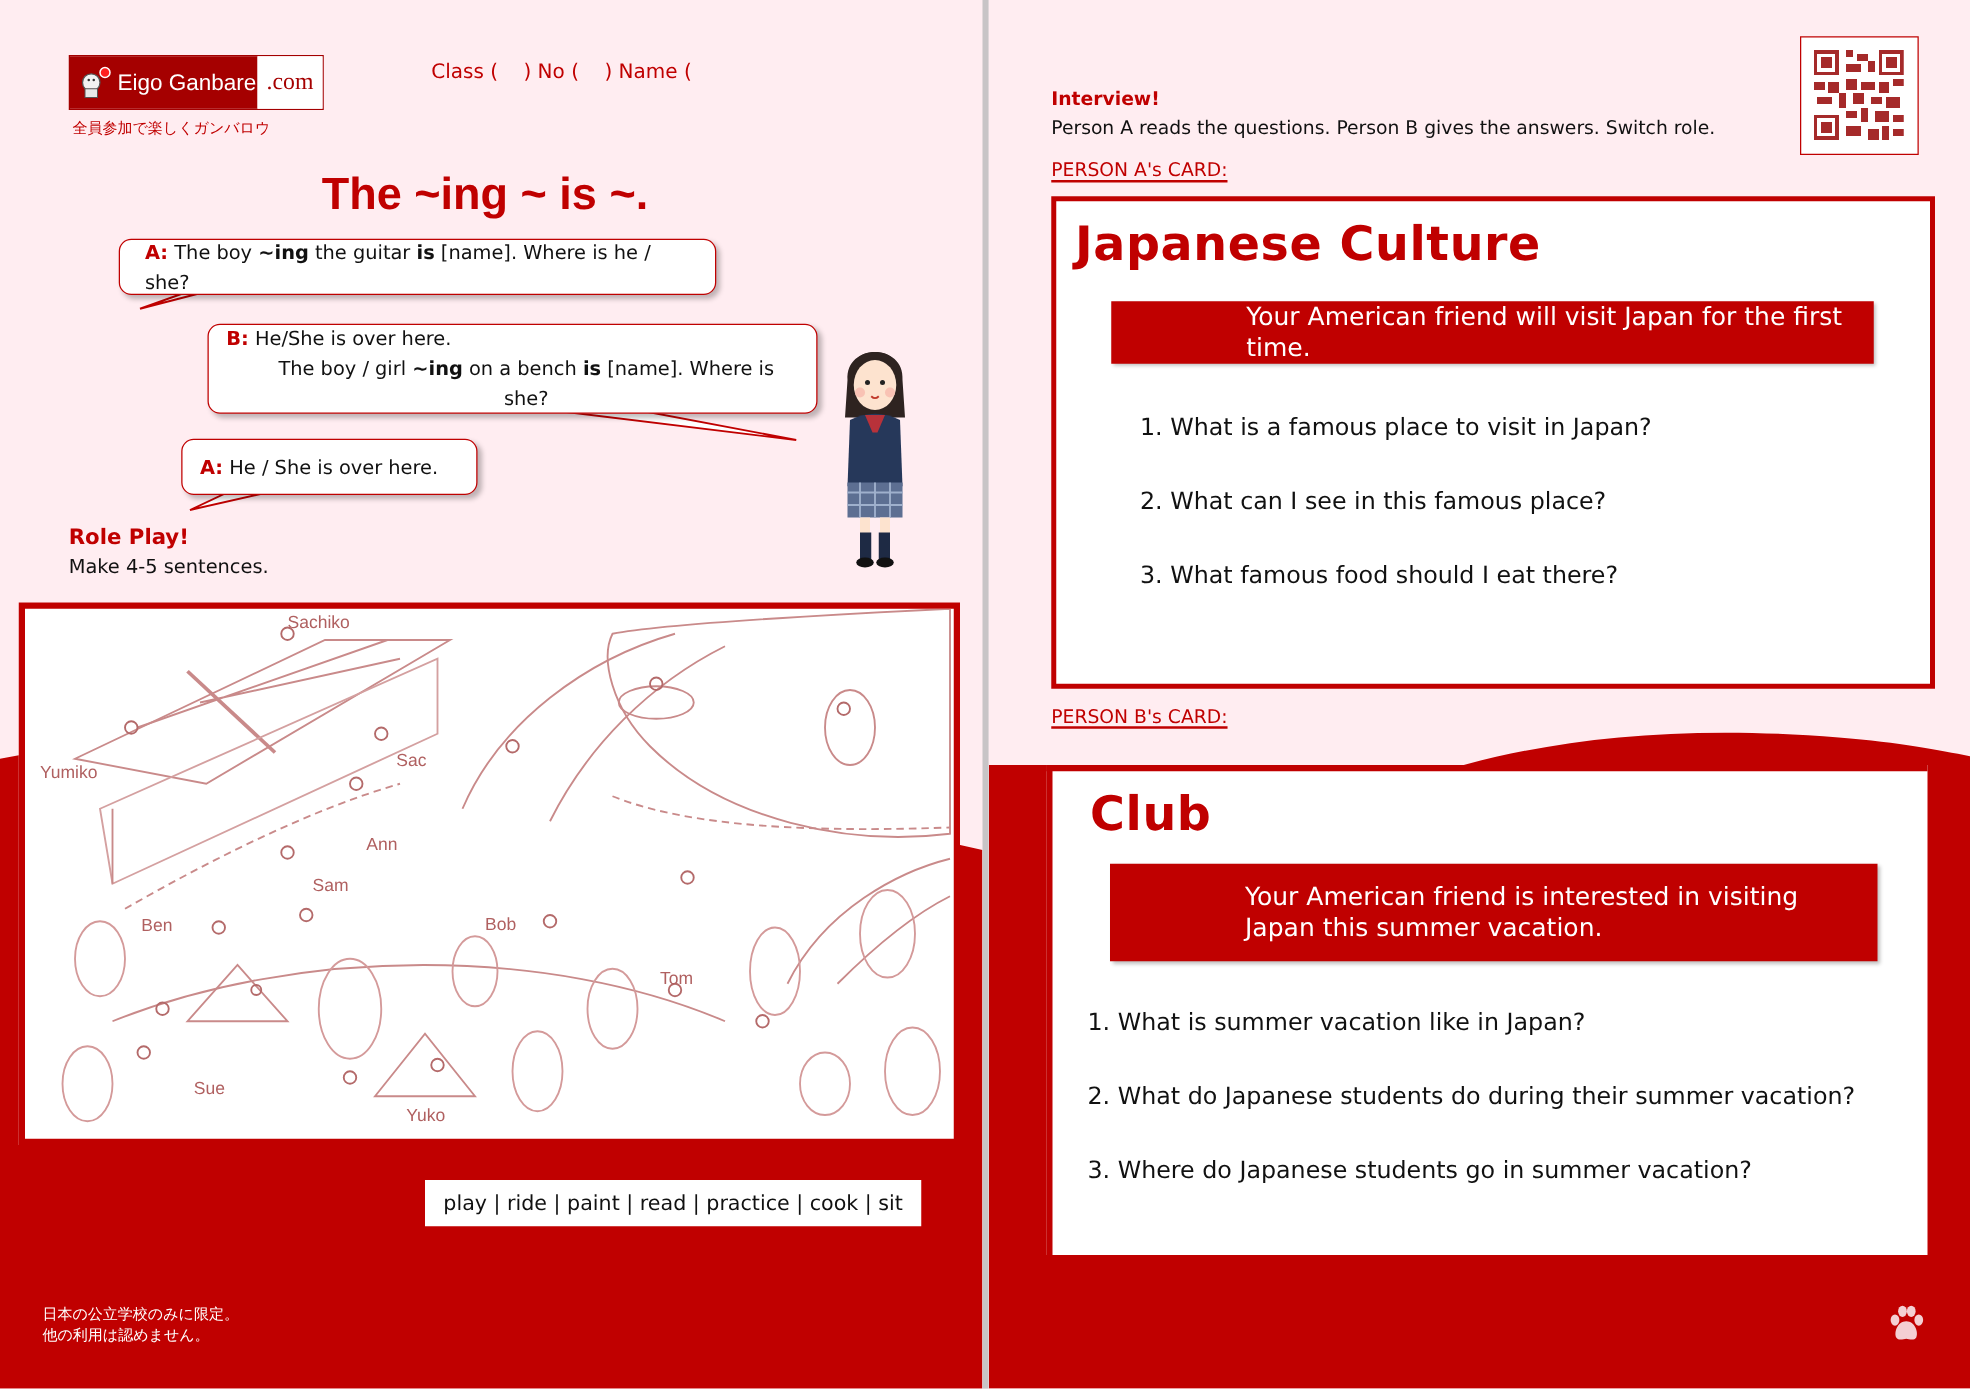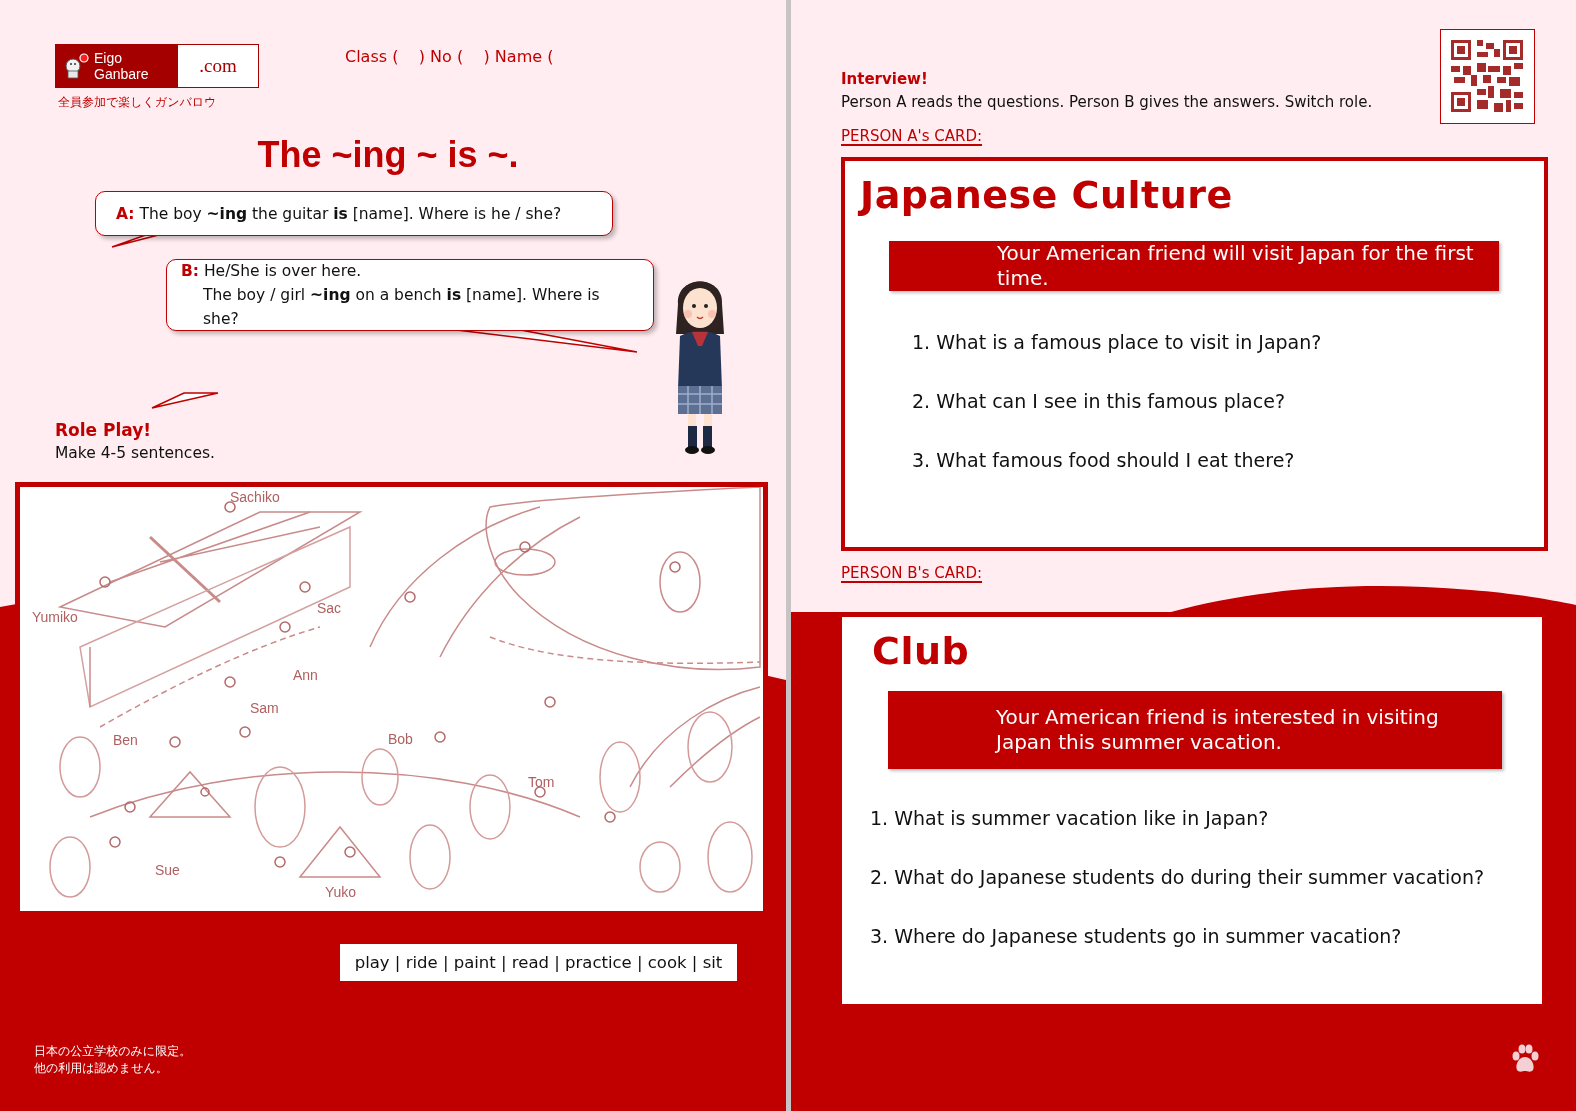--- a/index.html
+++ b/index.html
@@ -12,21 +12,21 @@
   }
   .page { position: absolute; top: 0; height: 1111px; overflow: hidden; background: #ffedf1; }
   .page-left { left: 0; width: 786px; }
   .page-right { left: 791px; width: 785px; }
   .divider { position: absolute; left: 786px; top: 0; width: 5px; height: 1111px; background: #c8c4c6; }
 
   .wave { position: absolute; left: 0; top: 0; width: 100%; height: 100%; }
 
   
   .logo { position: absolute; left: 55px; top: 44px; width: 204px; height: 44px; display: flex; border: 1px solid #a30000; }
-  .logo-main { background: #a50000; color: #fff; font-family: "Liberation Sans", sans-serif; font-size: 14px; display: flex; align-items: center; padding-left: 6px; width: 122px; }
+  .logo-main { background: #a50000; color: #fff; font-family: "Liberation Sans", sans-serif; font-size: 18px; display: flex; align-items: center; padding-left: 6px; width: 150px; }
   .logo-mascot { width: 28px; height: 28px; margin-right: 4px; position: relative; }
   .logo-com { background: #fff; color: #a50000; font-family: Liberation Serif, serif; font-size: 19px; display: flex; align-items: center; justify-content: center; flex: 1; }
   .tagline { position: absolute; left: 58px; top: 94px; font-size: 12px; color: #c00000; }
 
   .header-fields { position: absolute; left: 345px; top: 47px; font-size: 16px; color: #c00000; white-space: pre; }
 
   .title { position: absolute; left: 0; width: 776px; top: 134px; text-align: center; font-family: "Liberation Sans", sans-serif; font-weight: bold; font-size: 36px; color: #c00000; }
 
   .bubble { position: absolute; background: #fff; border: 1.5px solid #c00000; border-radius: 10px; box-shadow: 3px 3px 4px rgba(0,0,0,0.25); font-size: 15.5px; color: #111; padding: 0 14px; display: flex; flex-direction: column; justify-content: center; line-height: 24px; }
   .bubble .sp { color: #c00000; font-weight: bold; }
@@ -83,43 +83,49 @@
   </div>
   <div class="tagline">全員参加で楽しくガンバロウ</div>
 
   <div class="header-fields">Class (    ) No (    ) Name (                                                            )</div>
 
   <div class="title">The ~ing ~ is ~.</div>
 
   <svg class="tail" style="left:108px;top:230px;width:80px;height:20px;">
     <polygon points="4,17 62,2 46,2" fill="#fff" stroke="#c00000" stroke-width="1.5"></polygon>
   </svg>
-  <div class="bubble" style="left:95px;top:191px;width:518px;height:45px;padding-left:20px;">
+  <div class="bubble" style="left:95px;top:191px;width:478px;height:45px;padding-left:20px;">
     <div>
       <span class="sp">A:</span>
       <span>The boy </span><b>~ing</b><span> the guitar </span><b>is</b><span> [name]. Where is he / she?</span>
     </div>
   </div>
 
   <svg class="tail" style="left:400px;top:326px;width:245px;height:30px;">
     <polygon points="40,2 110,2 237,26" fill="#fff" stroke="#c00000" stroke-width="1.5"></polygon>
   </svg>
   <div class="bubble" style="left:166px;top:259px;width:488px;height:72px;">
     <div>
       <span class="sp">B:</span>
       <span>He/She is over here.</span>
     </div>
-    <div style="padding-left:22px;">
+    <div style="padding-left:22px;text-align:center;">
       <span>The boy / girl </span><b>~ing</b><span> on a bench </span><b>is</b><span> [name]. Where is she?</span>
     </div>
   </div>
 
   <svg class="tail" style="left:148px;top:390px;width:80px;height:22px;">
     <polygon points="4,18 36,3 70,3" fill="#fff" stroke="#c00000" stroke-width="1.5"></polygon>
   </svg>
+  <div class="bubble" style="left:145px;top:351px;width:237px;height:45px;">
+    <div>
+      <span class="sp">A:</span>
+      <span>He / She is over here.</span>
+    </div>
+  </div>
 
   <svg class="girl" viewBox="0 0 64 192">
     <path d="M10,40 C8,10 56,10 54,40 L56,70 L8,70 Z" fill="#2e2320"></path>
     <ellipse cx="32" cy="44" rx="17" ry="20" fill="#fde3cf"></ellipse>
     <path d="M15,36 C18,18 46,18 49,36 L49,28 C46,14 18,14 15,28 Z" fill="#2e2320"></path>
     <circle cx="26" cy="42" r="2" fill="#222"></circle>
       <circle cx="38" cy="42" r="2" fill="#222"></circle>
     <circle cx="20" cy="50" r="4" fill="#f7b3a8" opacity="0.7"></circle>
       <circle cx="44" cy="50" r="4" fill="#f7b3a8" opacity="0.7"></circle>
     <path d="M29,53 Q32,56 35,53" stroke="#c0392b" stroke-width="1.5" fill="none"></path>

